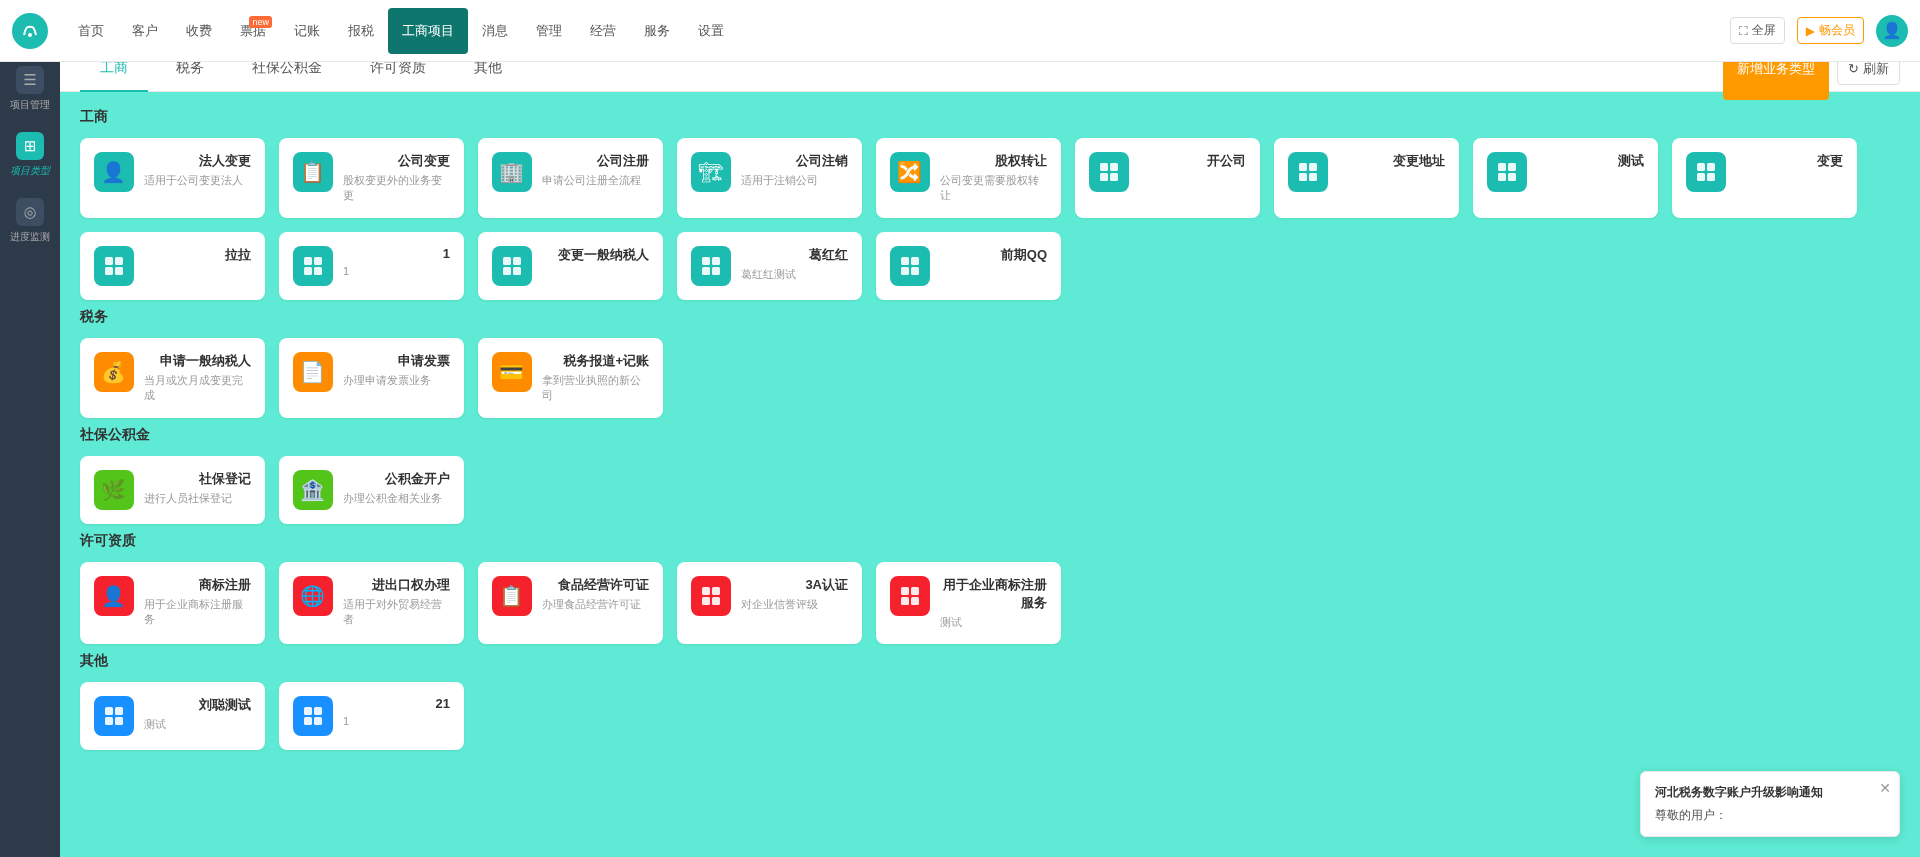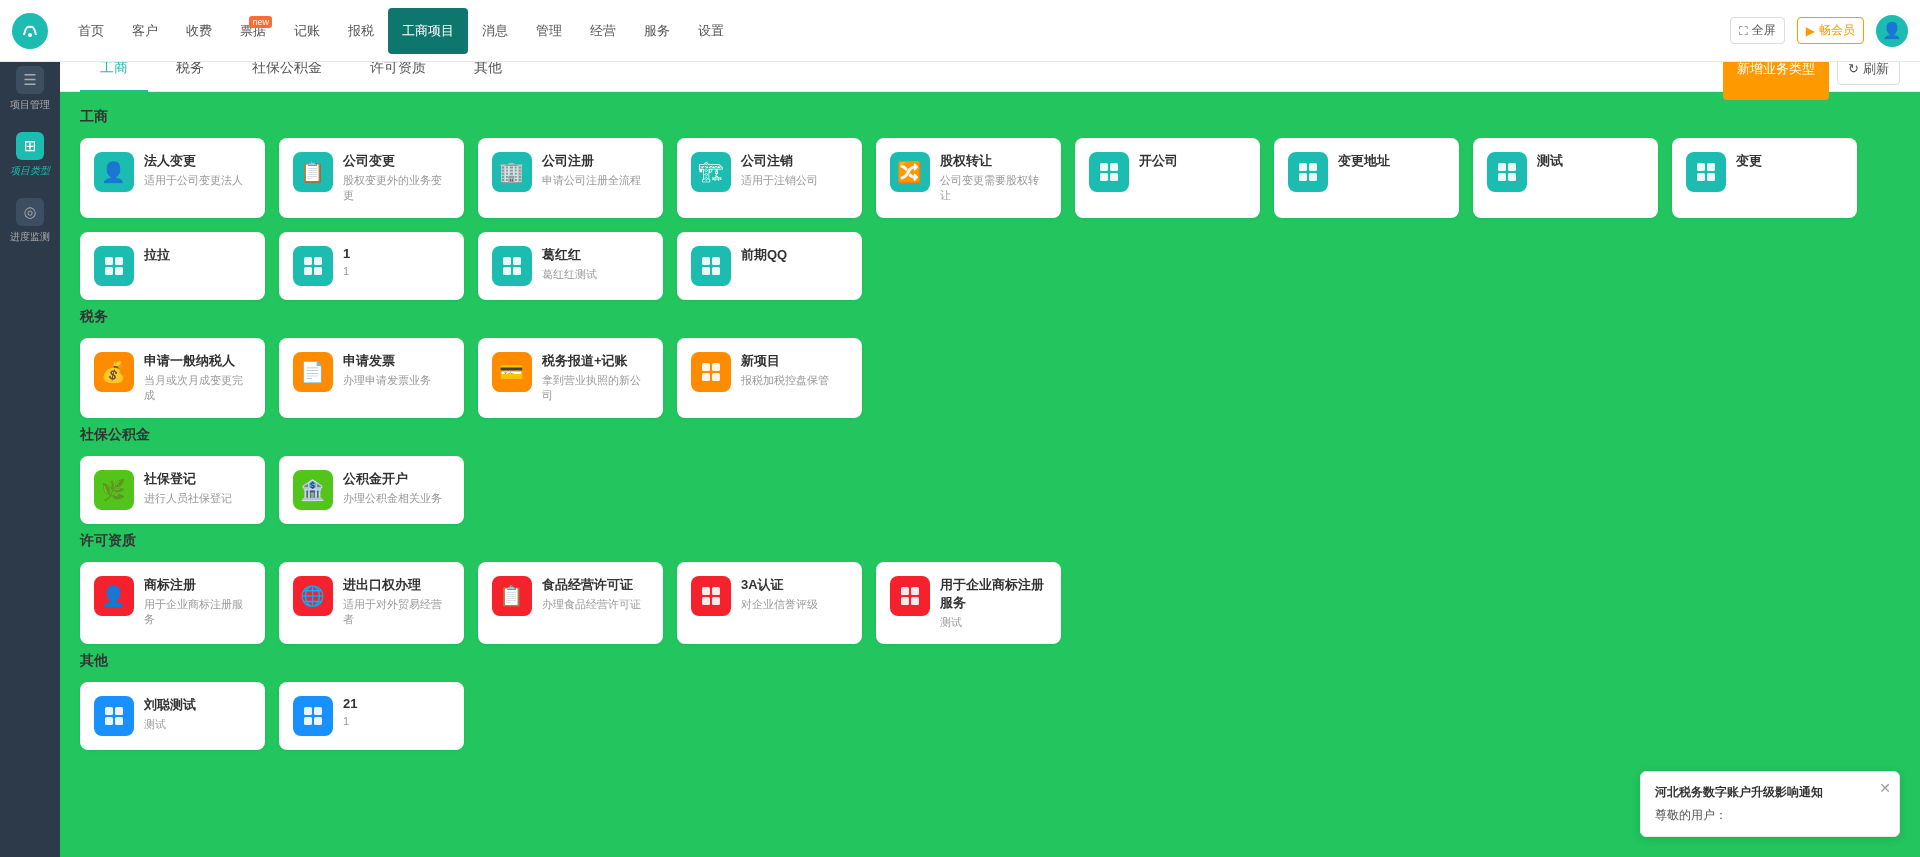--- a/index.html
+++ b/index.html
@@ -76,21 +76,21 @@
       border-radius: 6px;
       display: flex; align-items: center; justify-content: center;
       margin-bottom: 4px; font-size: 15px;
     }
     .sidebar-item.active .s-icon { background: #1cbcb0; color: #fff; }
 
     
     .main {
       margin-left: 60px;
       margin-top: 46px;
-      background: #22c55e;
+      background: #5eead4;
       min-height: calc(100vh - 46px);
     }
 
     
     .tab-bar {
       background: #fff;
       border-bottom: 1px solid #e8e8e8;
       display: flex; align-items: center;
       padding: 0 20px;
       height: 46px;
@@ -141,21 +141,21 @@
       box-shadow: 0 1px 3px rgba(0,0,0,0.06);
       transition: box-shadow 0.2s;
     }
     .card-icon {
       width: 40px; height: 40px;
       border-radius: 8px;
       display: flex; align-items: center; justify-content: center;
       flex-shrink: 0; font-size: 18px; color: #fff;
     }
     .card-info { flex: 1; min-width: 0; }
-    .card-name { font-size: 13px; font-weight: 600; color: #333; margin-bottom: 3px; }
+    .card-name { font-size: 13px; font-weight: 600; color: #333; margin-bottom: 3px; text-align: right; }
     .card-desc { font-size: 11px; color: #999; line-height: 1.4; }
 
     
     .ic-teal { background: #1cbcb0; }
     .ic-green { background: #52c41a; }
     .ic-orange { background: #ff8c00; }
     .ic-red { background: #f5222d; }
     .ic-blue { background: #1890ff; }
 
     
@@ -372,20 +372,34 @@
           <div class="card">
             <div class="card-icon ic-teal">
               <svg width="22" height="22" viewBox="0 0 22 22" fill="none">
         <rect x="2" y="2" width="8" height="8" rx="1.5" fill="white" opacity="0.9"></rect>
         <rect x="12" y="2" width="8" height="8" rx="1.5" fill="white" opacity="0.9"></rect>
         <rect x="2" y="12" width="8" height="8" rx="1.5" fill="white" opacity="0.9"></rect>
         <rect x="12" y="12" width="8" height="8" rx="1.5" fill="white" opacity="0.9"></rect>
       </svg>
             </div>
             <div class="card-info">
+              <div class="card-name">变更一般纳税人</div>
+              <div class="card-desc"></div>
+            </div>
+          </div>
+          <div class="card">
+            <div class="card-icon ic-teal">
+              <svg width="22" height="22" viewBox="0 0 22 22" fill="none">
+        <rect x="2" y="2" width="8" height="8" rx="1.5" fill="white" opacity="0.9"></rect>
+        <rect x="12" y="2" width="8" height="8" rx="1.5" fill="white" opacity="0.9"></rect>
+        <rect x="2" y="12" width="8" height="8" rx="1.5" fill="white" opacity="0.9"></rect>
+        <rect x="12" y="12" width="8" height="8" rx="1.5" fill="white" opacity="0.9"></rect>
+      </svg>
+            </div>
+            <div class="card-info">
               <div class="card-name">葛红红</div>
               <div class="card-desc">葛红红测试</div>
             </div>
           </div>
           <div class="card">
             <div class="card-icon ic-teal">
               <svg width="22" height="22" viewBox="0 0 22 22" fill="none">
         <rect x="2" y="2" width="8" height="8" rx="1.5" fill="white" opacity="0.9"></rect>
         <rect x="12" y="2" width="8" height="8" rx="1.5" fill="white" opacity="0.9"></rect>
         <rect x="2" y="12" width="8" height="8" rx="1.5" fill="white" opacity="0.9"></rect>
@@ -416,34 +430,20 @@
               <div class="card-desc">办理申请发票业务</div>
             </div>
           </div>
           <div class="card">
             <div class="card-icon ic-orange" style="font-size: 20px;">💳</div>
             <div class="card-info">
               <div class="card-name">税务报道+记账</div>
               <div class="card-desc">拿到营业执照的新公司</div>
             </div>
           </div>
-          <div class="card">
-            <div class="card-icon ic-orange">
-              <svg width="22" height="22" viewBox="0 0 22 22" fill="none">
-        <rect x="2" y="2" width="8" height="8" rx="1.5" fill="white" opacity="0.9"></rect>
-        <rect x="12" y="2" width="8" height="8" rx="1.5" fill="white" opacity="0.9"></rect>
-        <rect x="2" y="12" width="8" height="8" rx="1.5" fill="white" opacity="0.9"></rect>
-        <rect x="12" y="12" width="8" height="8" rx="1.5" fill="white" opacity="0.9"></rect>
-      </svg>
-            </div>
-            <div class="card-info">
-              <div class="card-name">新项目</div>
-              <div class="card-desc">报税加税控盘保管</div>
-            </div>
-          </div>
         </div>
       </div>
       <div>
         <div class="section-title">社保公积金</div>
         <div class="cards-grid">
           <div class="card">
             <div class="card-icon ic-green" style="font-size: 20px;">🌿</div>
             <div class="card-info">
               <div class="card-name">社保登记</div>
               <div class="card-desc">进行人员社保登记</div>

